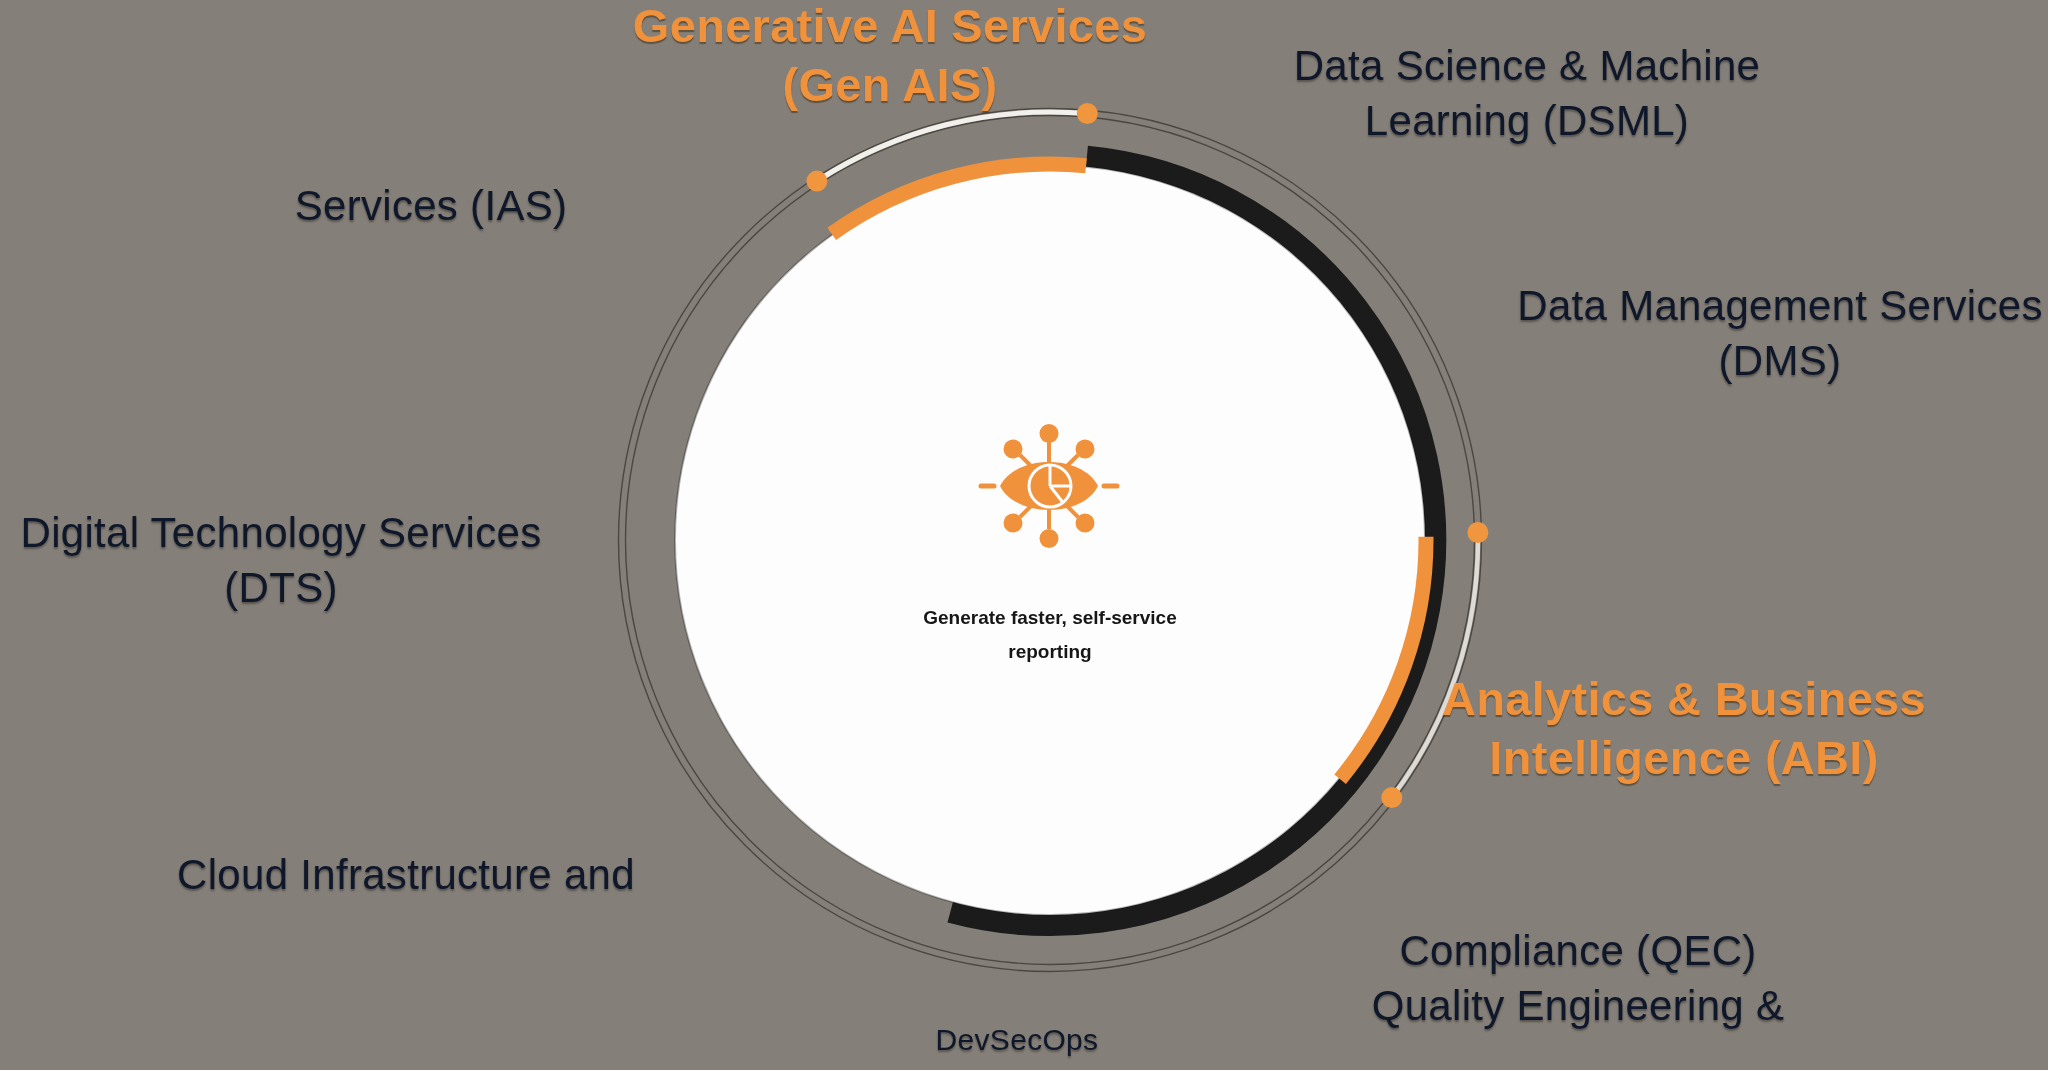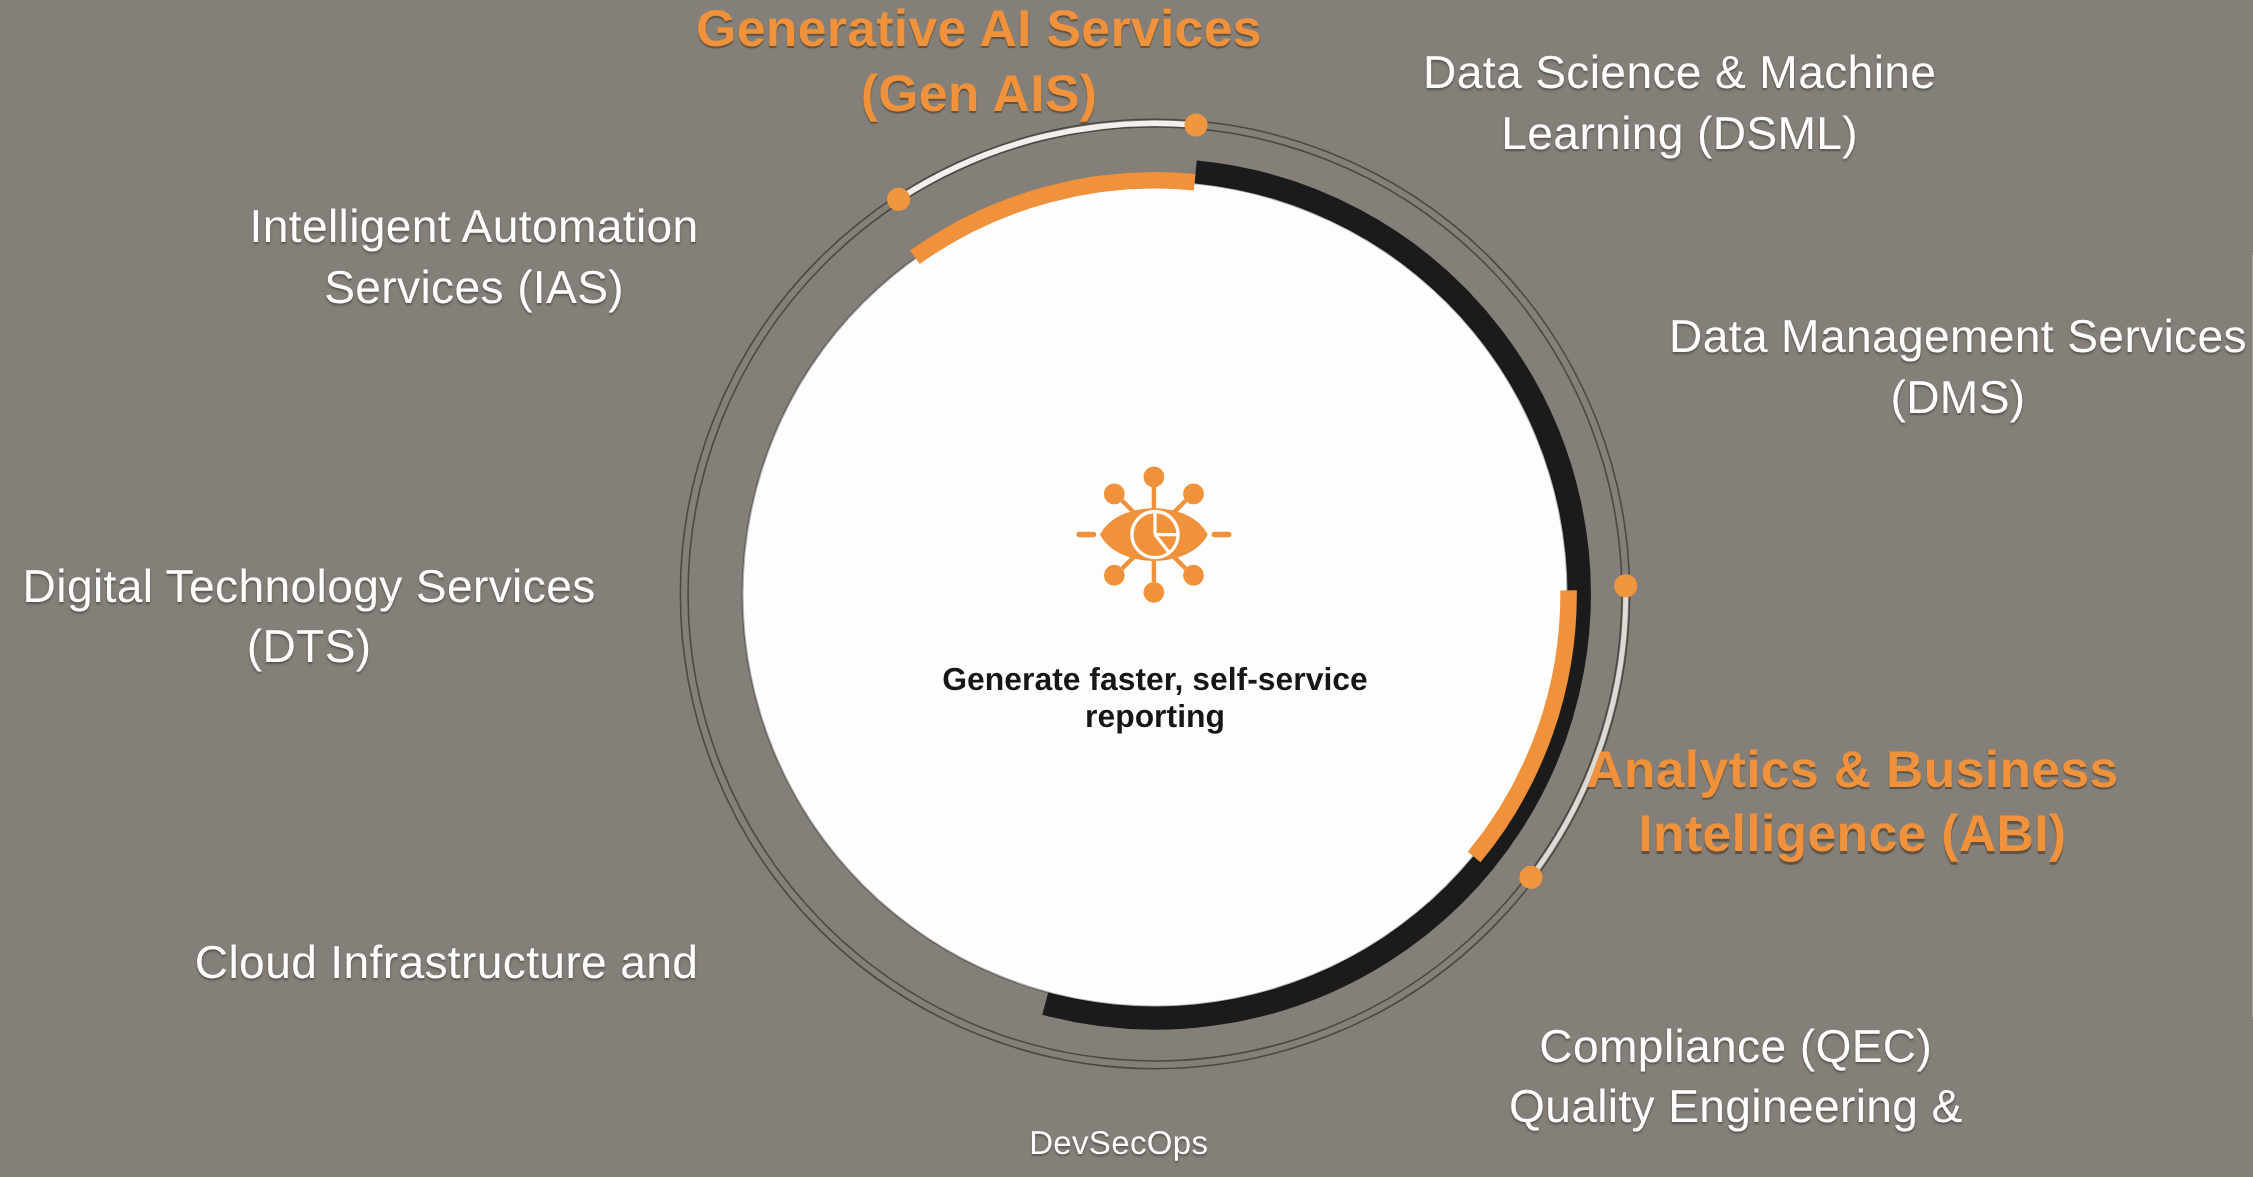--- a/index.html
+++ b/index.html
@@ -19,21 +19,21 @@
     width: 2048px; height: 1070px;
   }
 
   .label {
     position: absolute;
     transform: translateX(-50%);
     text-align: center;
     font-size: 42px;
     line-height: 55px;
     font-weight: 400;
-    color: #ffffff;
+    color: #0f172a;
     letter-spacing: 0.3px;
     white-space: nowrap;
     text-shadow: 0 2px 2px rgba(35,30,25,0.45);
   }
   .label .line { display: block; }
 
   .label.highlight {
     color: #F0923C;
     font-weight: 700;
     font-size: 47px;
@@ -50,21 +50,21 @@
   #label-cim        { left:  406px; top:  847px; }
   #label-qec        { left: 1578px; top:  923px; }
   #label-devsecops  { left: 1017px; top: 1012px; font-size: 30px; }
 
   .center-caption {
     position: absolute;
     left: 1050px;
     top: 601px;
     transform: translateX(-50%);
     text-align: center;
-    font-size: 29px;
+    font-size: 19px;
     line-height: 34px;
     font-weight: 700;
     color: #161616;
     white-space: nowrap;
   }
   .center-caption .line { display: block; }
 </style>
 </head>
 <body>
 
@@ -120,21 +120,20 @@
     <span class="line">Generative AI Services</span>
     <span class="line">(Gen AIS)</span>
   </div>
 
   <div class="label" id="label-dsml">
     <span class="line">Data Science &amp; Machine</span>
     <span class="line">Learning (DSML)</span>
   </div>
 
   <div class="label" id="label-ias">
-    <span class="line">Intelligent Automation</span>
     <span class="line">Services (IAS)</span>
   </div>
 
   <div class="label" id="label-dms">
     <span class="line">Data Management Services</span>
     <span class="line">(DMS)</span>
   </div>
 
   <div class="label" id="label-dts">
     <span class="line">Digital Technology Services</span>

